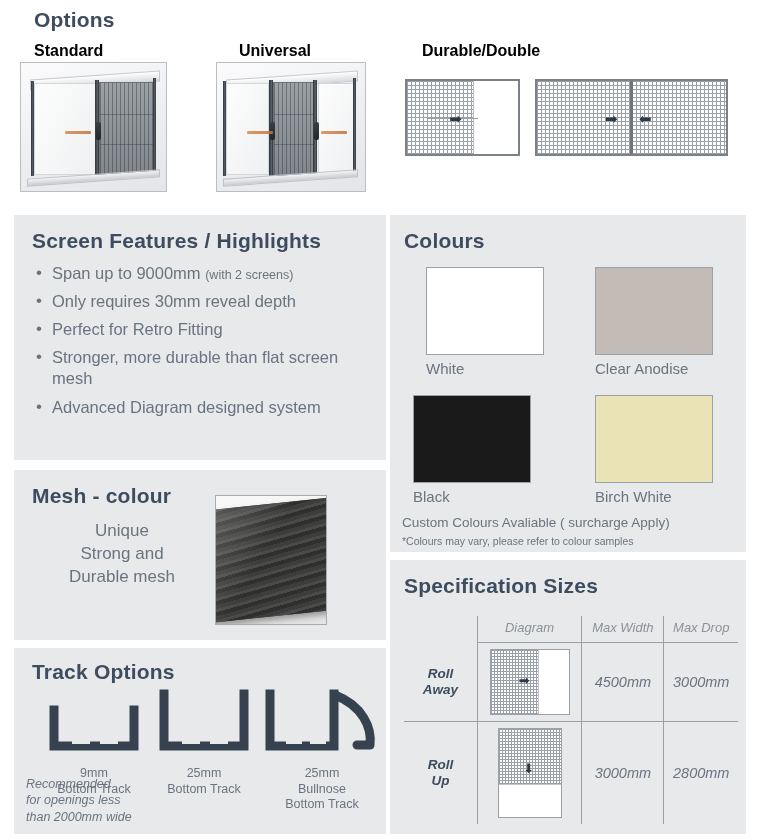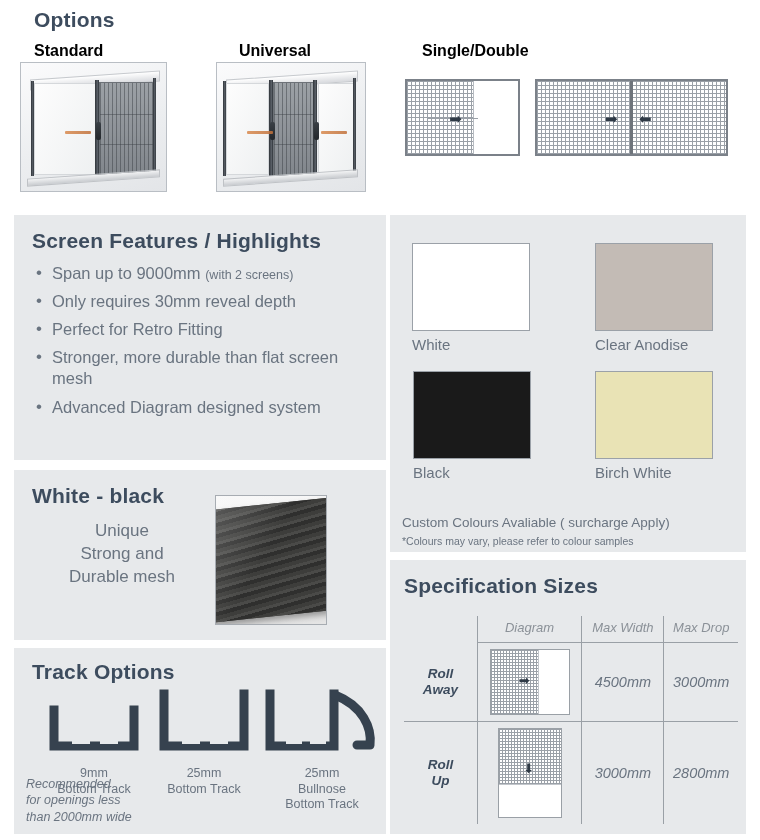--- a/index.html
+++ b/index.html
@@ -87,21 +87,21 @@
     content:"\2022";position:absolute;left:0;top:-1px;font-size:17px;color:#6a7480;
   }
   .small-note{font-size:12.5px;color:#6a7480;}
 
   
   #colours-panel{left:390px;top:215px;width:356px;height:337px;padding:14px 0 0 14px;}
   .swatch-grid{position:relative;margin-top:14px;}
   .swatch-cell{position:absolute;}
   .swatch{width:118px;height:88px;box-sizing:border-box;border:1px solid #9ba1a8;}
   .swatch-label{margin-top:5px;font-size:15px;color:#6a7480;}
-  #sw-0{left:8px;top:0;}
+  #sw-0{left:22px;top:0;}
   #sw-1{left:191px;top:0;}
   #sw-2{left:9px;top:128px;}
   #sw-3{left:191px;top:128px;}
   #colours-note{position:absolute;left:12px;top:300px;font-size:13.5px;color:#6a7480;}
   #colours-disclaimer{position:absolute;left:12px;top:320px;font-size:10.5px;color:#6a7480;}
 
   
   #mesh-panel{left:14px;top:470px;width:372px;height:170px;padding:14px 18px;}
   #mesh-text{position:absolute;left:18px;top:50px;width:180px;text-align:center;
     font-size:17px;line-height:1.35;color:#6a7480;}
@@ -154,21 +154,21 @@
 </head>
 <body>
 
 <div class="page">
 
   <div id="options-section">
     <h2 class="title" id="options-heading">Options</h2>
 
     <h3 class="subtitle" id="std-label">Standard</h3>
     <h3 class="subtitle" id="uni-label">Universal</h3>
-    <h3 class="subtitle" id="sd-label">Single/Double</h3>
+    <h3 class="subtitle" id="sd-label">Durable/Double</h3>
 
     <div class="photo" id="photo-standard">
       <div class="door">
         <div class="frame-top"></div>
         <div class="panelwhite" style="left:9%;top:16%;width:43%;height:70%;"></div>
         <div class="meshpanel" style="left:54%;top:15%;width:38%;height:72%;">
           <div class="meshband" style="top:33%"></div>
           <div class="meshband" style="top:66%"></div>
         </div>
         <div class="stile" style="left:7%;top:14%;width:3px;height:74%;"></div>
@@ -233,20 +233,21 @@
       <li>
         <span>Stronger, more durable than flat screen mesh</span>
       </li>
       <li>
         <span>Advanced Diagram designed system</span>
       </li>
     </ul>
   </div>
 
   <div class="panel" id="colours-panel">
+    <h2 class="title">Colours</h2>
     <div class="swatch-grid" style="height:250px;">
       <div class="swatch-cell" id="sw-0">
         <div class="swatch" style="background-color: rgb(255, 255, 255);"></div>
         <div class="swatch-label">White</div>
       </div>
       <div class="swatch-cell" id="sw-1">
         <div class="swatch" style="background-color: rgb(195, 187, 181);"></div>
         <div class="swatch-label">Clear Anodise</div>
       </div>
       <div class="swatch-cell" id="sw-2">
@@ -256,21 +257,21 @@
       <div class="swatch-cell" id="sw-3">
         <div class="swatch" style="background-color: rgb(233, 227, 181);"></div>
         <div class="swatch-label">Birch White</div>
       </div>
     </div>
     <div id="colours-note">Custom Colours Avaliable ( surcharge Apply)</div>
     <div id="colours-disclaimer">*Colours may vary, please refer to colour samples</div>
   </div>
 
   <div class="panel" id="mesh-panel">
-    <h2 class="title">White - black</h2>
+    <h2 class="title">Mesh - colour</h2>
     <div id="mesh-text">
       <div>Unique</div>
       <div>Strong and</div>
       <div>Durable mesh</div>
     </div>
     <div id="mesh-photo">
       <div class="bg"></div>
       <div class="stack"></div>
       <div class="shine"></div>
     </div>

